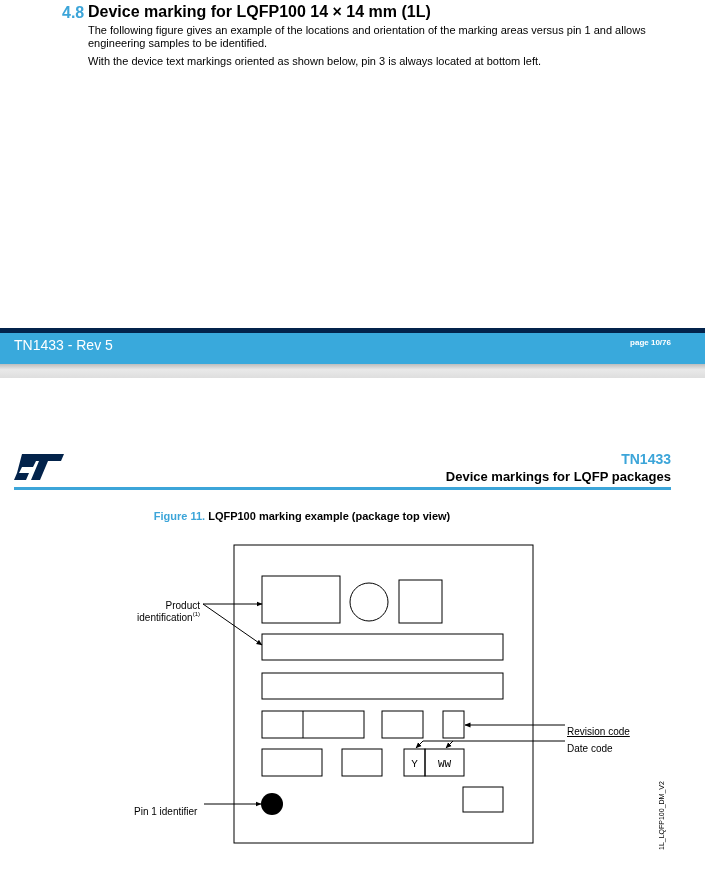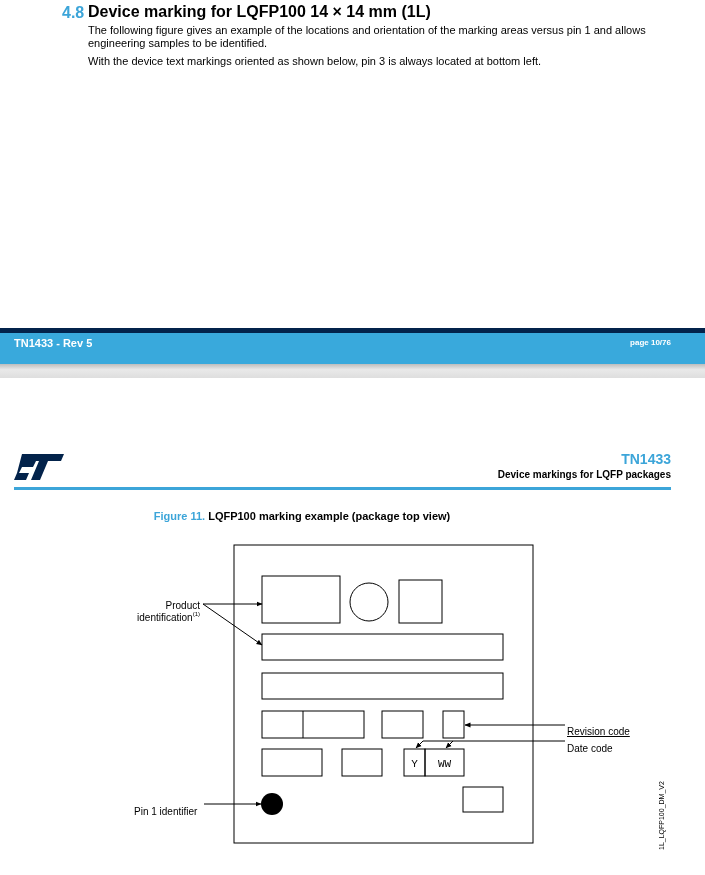--- a/index.html
+++ b/index.html
@@ -11,26 +11,26 @@
   .sec-num { left: 14px; top: 4px; font-size: 16px; font-weight: bold; color: #3ca5d9; margin-left: 48px; }
   .sec-title { left: 88px; top: 3px; font-size: 16px; font-weight: bold; color: #000; }
   .para { left: 88px; font-size: 11px; line-height: 13px; color: #000; width: 590px; }
   .p1 { top: 24px; }
   .p2 { top: 55px; }
 
   .footer-dark { left: 0; top: 328px; width: 705px; height: 5px; background: #03234b; }
   .footer-blue { left: 0; top: 333px; width: 705px; height: 31px; background: #39a9dc; }
   .footer-grey { left: 0; top: 364px; width: 705px; height: 14px;
     background: linear-gradient(#bdbdbd, #e9e9e9 40%, #dedede); }
-  .footer-left { left: 14px; top: 337px; font-size: 11px; font-weight: bold; color: #fff; }
+  .footer-left { left: 14px; top: 337px; font-size: 14px; font-weight: normal; color: #fff; }
   .footer-right { right: 34px; top: 338px; font-size: 8px; font-weight: bold; color: #fff; }
 
   .logo { left: 14px; top: 454px; width: 50px; height: 26px; }
   .hdr-doc { right: 34px; top: 451px; font-size: 14px; font-weight: bold; color: #3ca5d9; }
-  .hdr-sub { right: 34px; top: 469px; font-size: 10px; font-weight: bold; color: #000; }
+  .hdr-sub { right: 34px; top: 469px; font-size: 13px; font-weight: bold; color: #000; }
   .hdr-line { left: 14px; top: 487px; width: 657px; height: 3px; background: #3ca5d9; }
 
   .fig-caption { left: 0; width: 604px; top: 510px; text-align: center; font-size: 11px; font-weight: bold; }
   .fig-caption .num { color: #3ca5d9; }
 
   .figure { left: 0; top: 0; width: 705px; height: 875px; }
   .lbl { font-size: 10px; color: #000; margin-top: 8px; }
   .lbl-prod1 { right: 505px; top: 592px; }
   .lbl-prod2 { right: 505px; top: 604px; }
   .lbl-prod2 sup { font-size: 6px; vertical-align: top; position: relative; top: -1px; }

